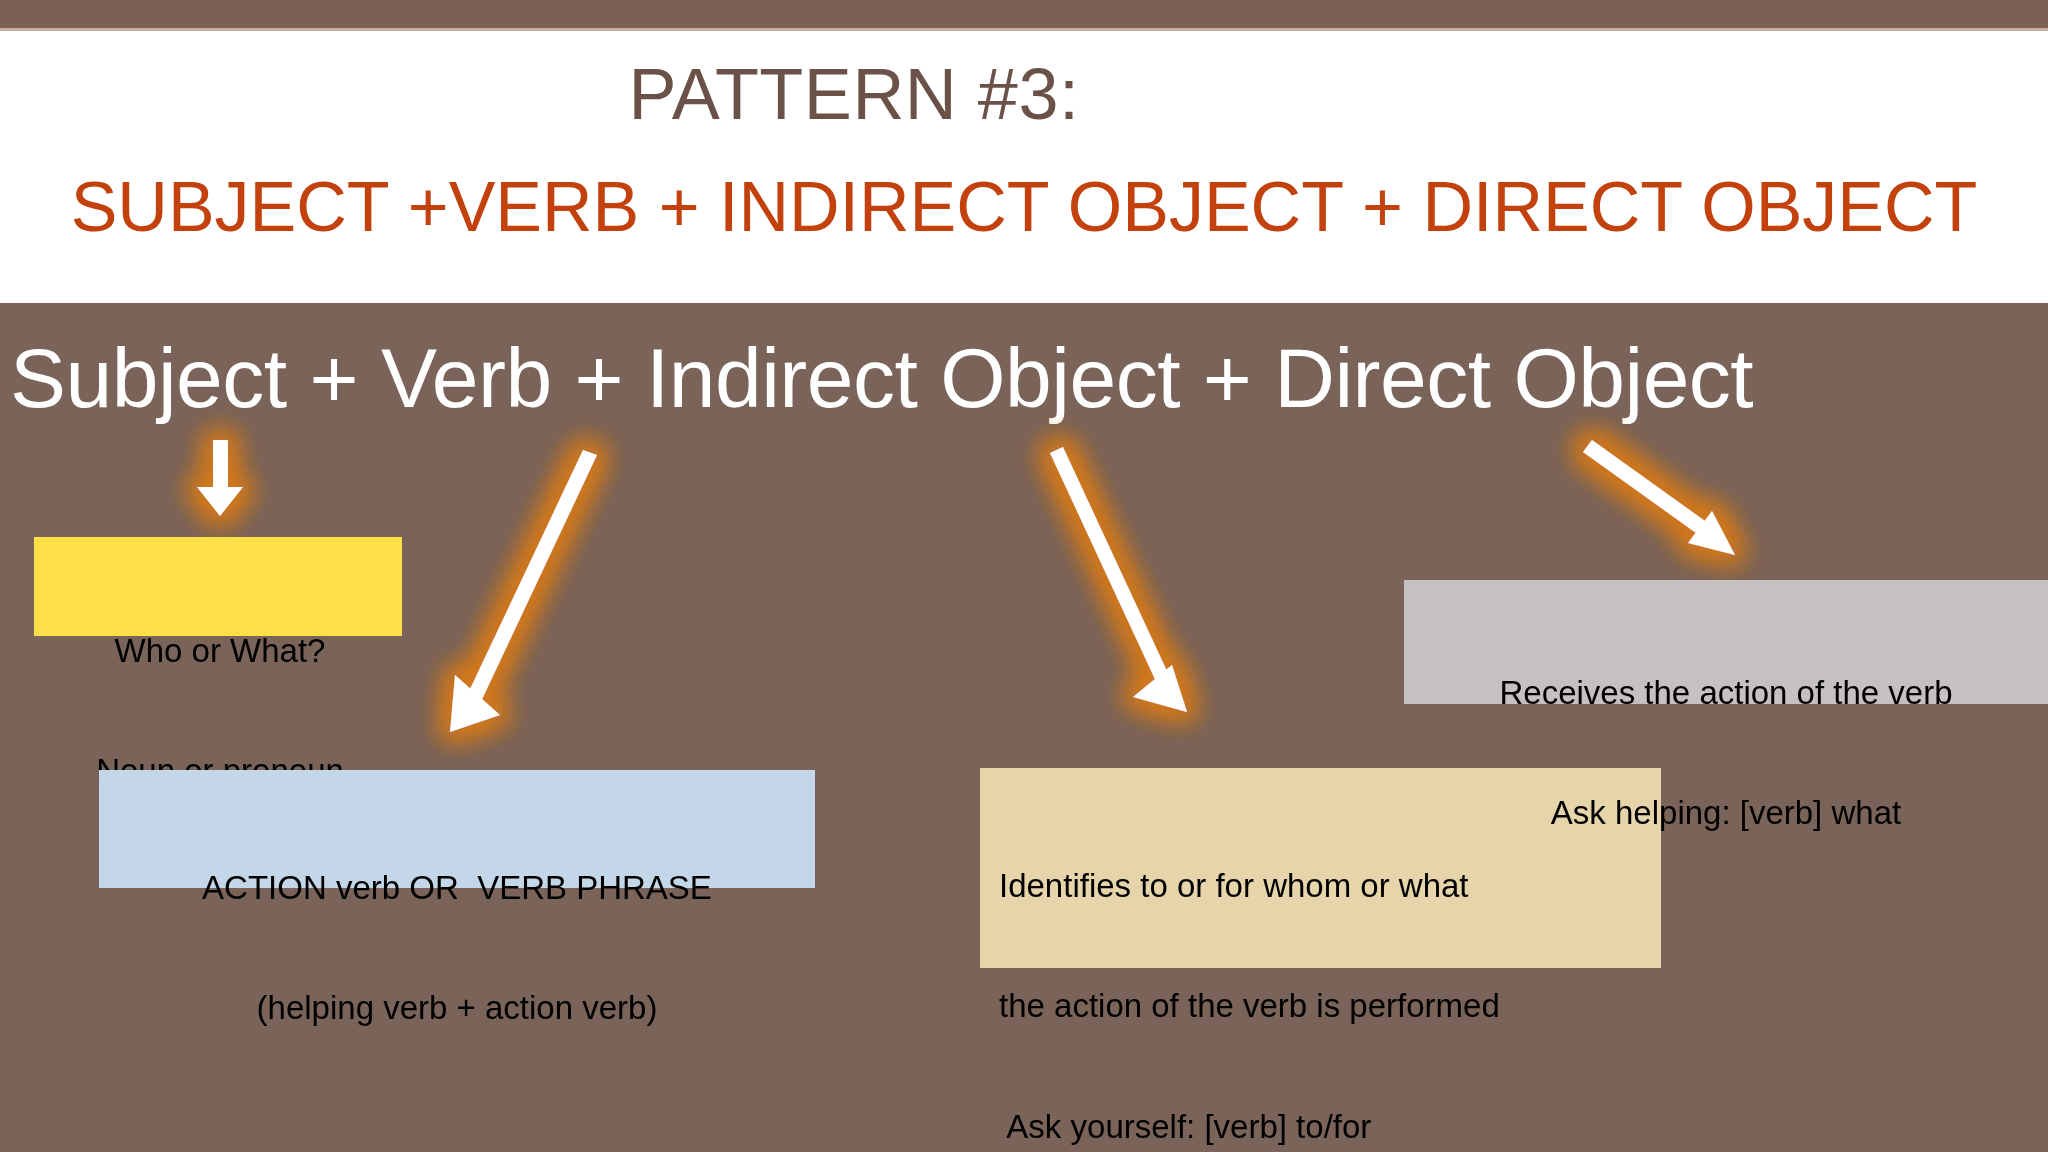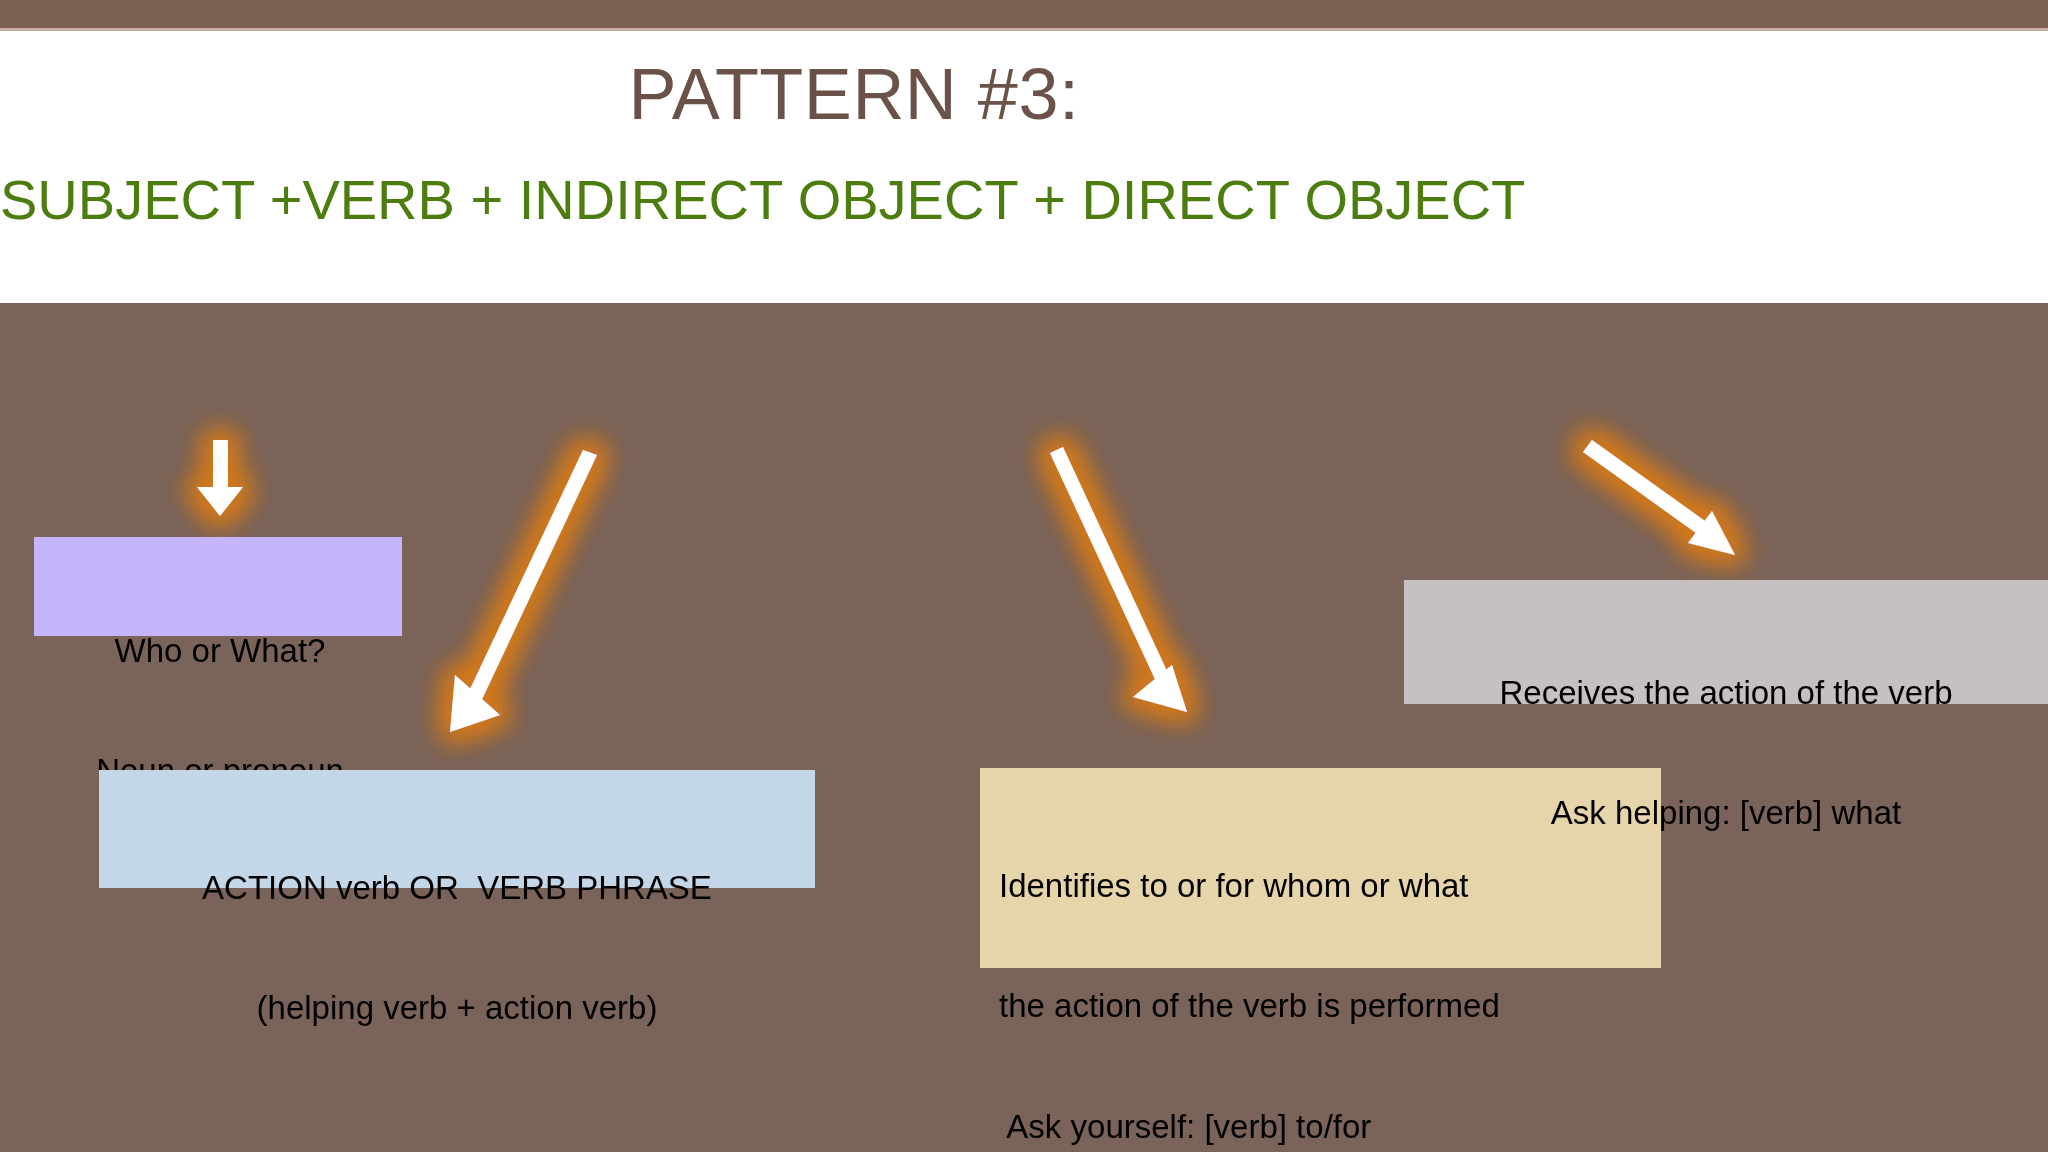--- a/index.html
+++ b/index.html
@@ -47,22 +47,23 @@
     font-size: 72px;
     font-weight: 400;
     letter-spacing: 0.5px;
     line-height: 1.05;
     white-space: nowrap;
   }
   .title-sub {
     position: absolute;
     left: 0; top: 140px;
     width: 2048px;
-    color: #4d7c0f;
-    font-size: 56px;
+    text-align: center;
+    color: #c2410c;
+    font-size: 70px;
     font-weight: 400;
     line-height: 1.05;
     white-space: nowrap;
   }
 
   
   .body-area {
     position: absolute;
     left: 0; top: 303px;
     width: 2048px;
@@ -146,20 +147,21 @@
   <div class="top-bar"></div>
   <div class="top-bar-rule"></div>
 
   <div class="header-band">
     <div class="title-main">PATTERN #3:</div>
     <div class="title-sub">SUBJECT +VERB + INDIRECT OBJECT + DIRECT OBJECT</div>
   </div>
 
   <div class="body-area"></div>
 
+  <div class="formula">Subject + Verb + Indirect Object + Direct Object</div>
 
   <svg class="arrow-layer" viewBox="0 0 2048 1152" width="2048" height="1152" xmlns="http://www.w3.org/2000/svg">
     <defs>
       <filter id="orangeGlow" x="-80%" y="-80%" width="260%" height="260%">
         <feMorphology operator="dilate" radius="7" in="SourceAlpha" result="fat"></feMorphology>
         <feGaussianBlur in="fat" stdDeviation="13" result="blr"></feGaussianBlur>
         <feFlood flood-color="#D2781E" flood-opacity="1" result="col"></feFlood>
         <feComposite in="col" in2="blr" operator="in" result="glow"></feComposite>
         <feMerge>
           <feMergeNode in="glow"></feMergeNode>
@@ -182,21 +184,21 @@
       <path d="M 1050 453 L 1063 447 L 1173 684 L 1160 690 Z" fill="#FFFFFF"></path>
       <path d="M 1187 712 L 1133 697 L 1172 665 Z" fill="#FFFFFF"></path>
     </g>
 
     <g class="glow">
       <path d="M 1592 440 L 1583 452 L 1710 543 L 1719 531 Z" fill="#FFFFFF"></path>
       <path d="M 1735 555 L 1688 543 L 1712 511 Z" fill="#FFFFFF"></path>
     </g>
   </svg>
 
-  <div class="callout box-subject" style="background: #c4b5fd; text-align: center;">
+  <div class="callout box-subject" style="background: #fde047; text-align: center;">
     <span class="line">Who or What?</span>
     <span class="line">Noun or pronoun</span>
   </div>
 
   <div class="callout box-verb" style="background: rgb(196, 215, 233);">
     <span class="line">ACTION verb OR  VERB PHRASE</span>
     <span class="line">(helping verb + action verb)</span>
   </div>
 
   <div class="callout box-io" style="background: rgb(230, 213, 170);">

